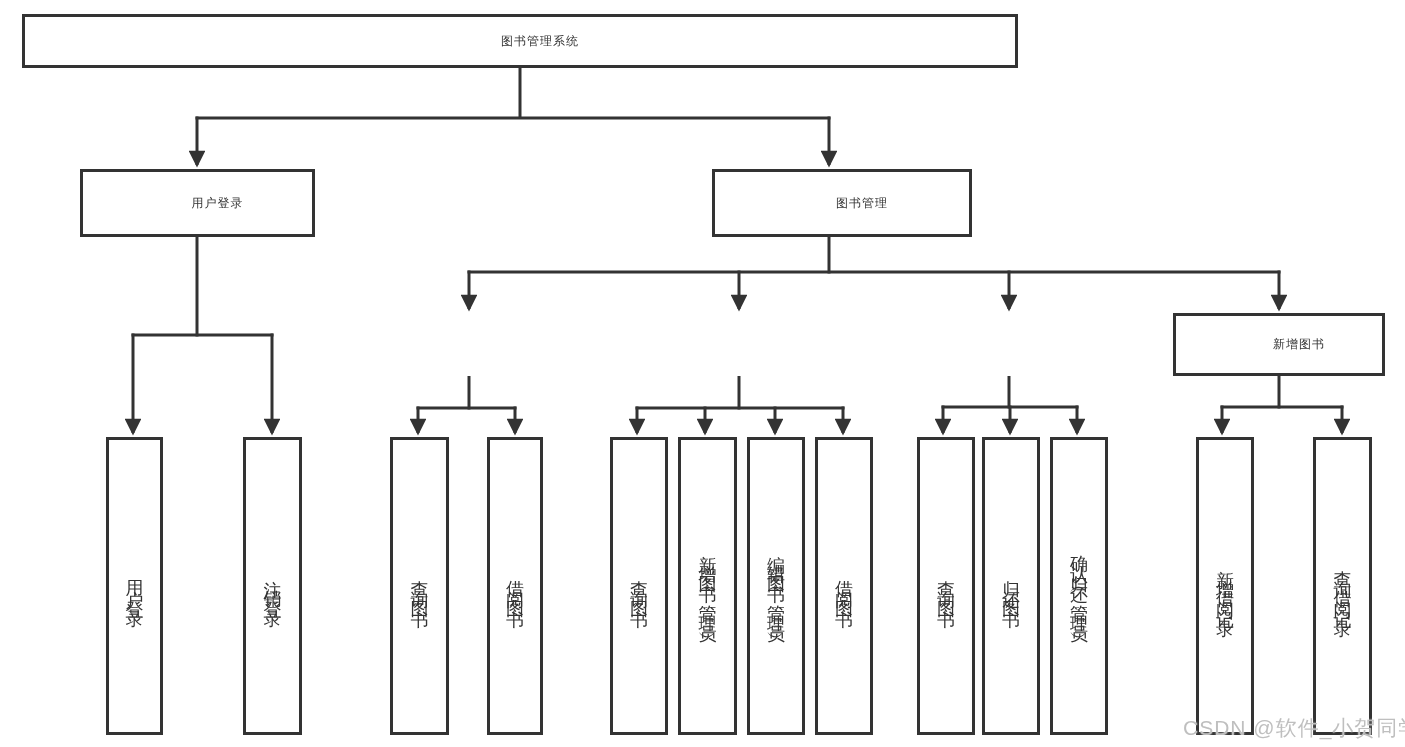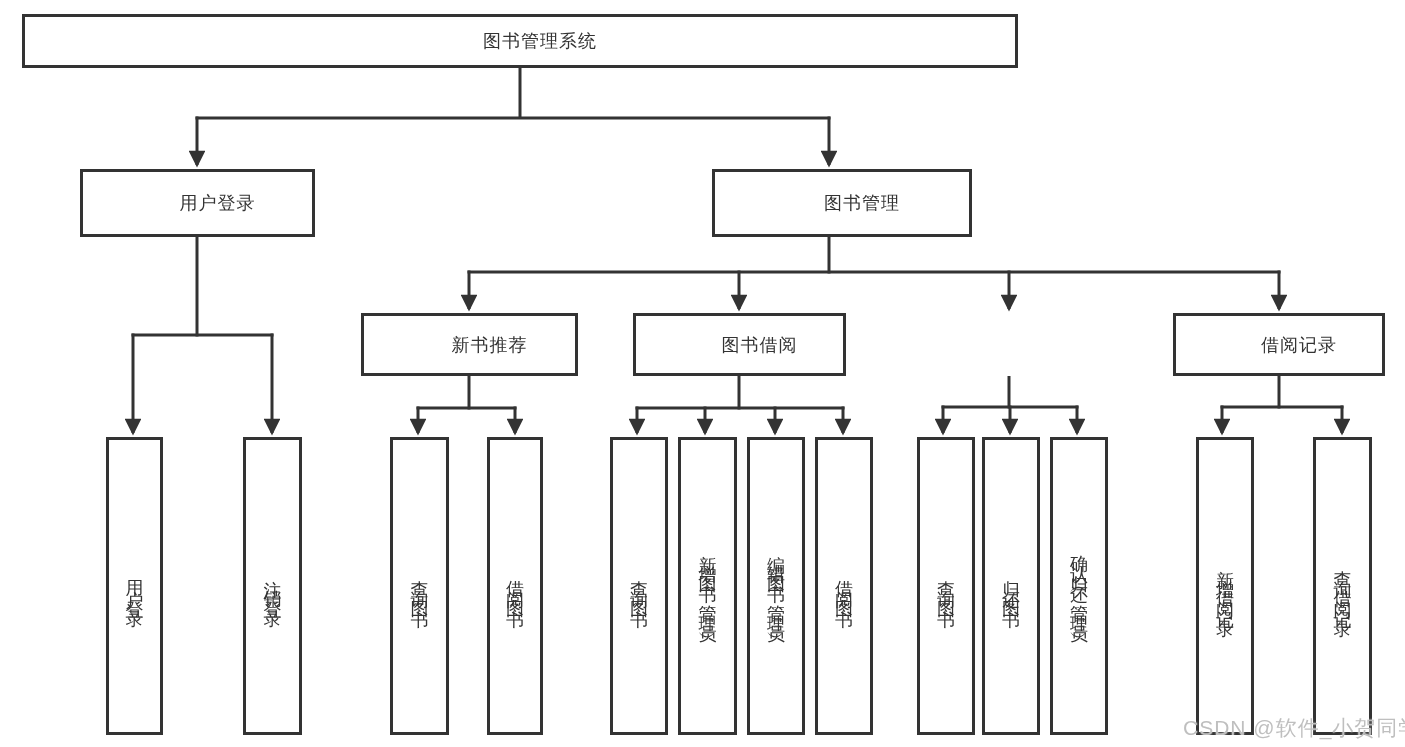--- a/index.html
+++ b/index.html
@@ -14,21 +14,21 @@
     position:absolute;
     box-sizing:border-box;
     border:3px solid #333333;
     background:#ffffff;
     display:flex;
     align-items:center;
     justify-content:center;
     color:#333333;
   }
   .hbox{
-    font-size:18px;
+    font-size:12px;
     letter-spacing:1px;
     white-space:nowrap;
     padding-left:40px;
   }
   .vbox span{
     writing-mode:vertical-rl;
     text-orientation:mixed;
     font-size:18px;
     letter-spacing:10px;
     line-height:1;
@@ -107,23 +107,21 @@
     <line x1="1220.5" y1="407" x2="1343.5" y2="407"></line>
     <line x1="1222" y1="405.5" x2="1222" y2="433" marker-end="url(#arw)"></line>
     <line x1="1342" y1="405.5" x2="1342" y2="433" marker-end="url(#arw)"></line>
   </svg>
 
   <div class="box hbox" style="left:22px;top:14px;width:996px;height:54px;">图书管理系统</div>
 
   <div class="box hbox" style="left:80px;top:169px;width:235px;height:68px;">用户登录</div>
   <div class="box hbox" style="left:712px;top:169px;width:260px;height:68px;">图书管理</div>
 
-  <div class="box hbox" style="left:361px;top:313px;width:217px;height:63px;">新书推荐</div>
-  <div class="box hbox" style="left:633px;top:313px;width:213px;height:63px;">图书借阅</div>
-  <div class="box hbox" style="left:1173px;top:313px;width:212px;height:63px;">借阅记录</div>
+  <div class="box hbox" style="left:1173px;top:313px;width:212px;height:63px;">新增图书</div>
 
   <div class="box vbox" style="left:106px;top:437px;width:57px;height:298px;">
     <span>用户登录</span>
   </div>
   <div class="box vbox" style="left:243px;top:437px;width:59px;height:298px;">
     <span>注销登录</span>
   </div>
 
   <div class="box vbox" style="left:390px;top:437px;width:59px;height:298px;">
     <span>查询图书</span>

